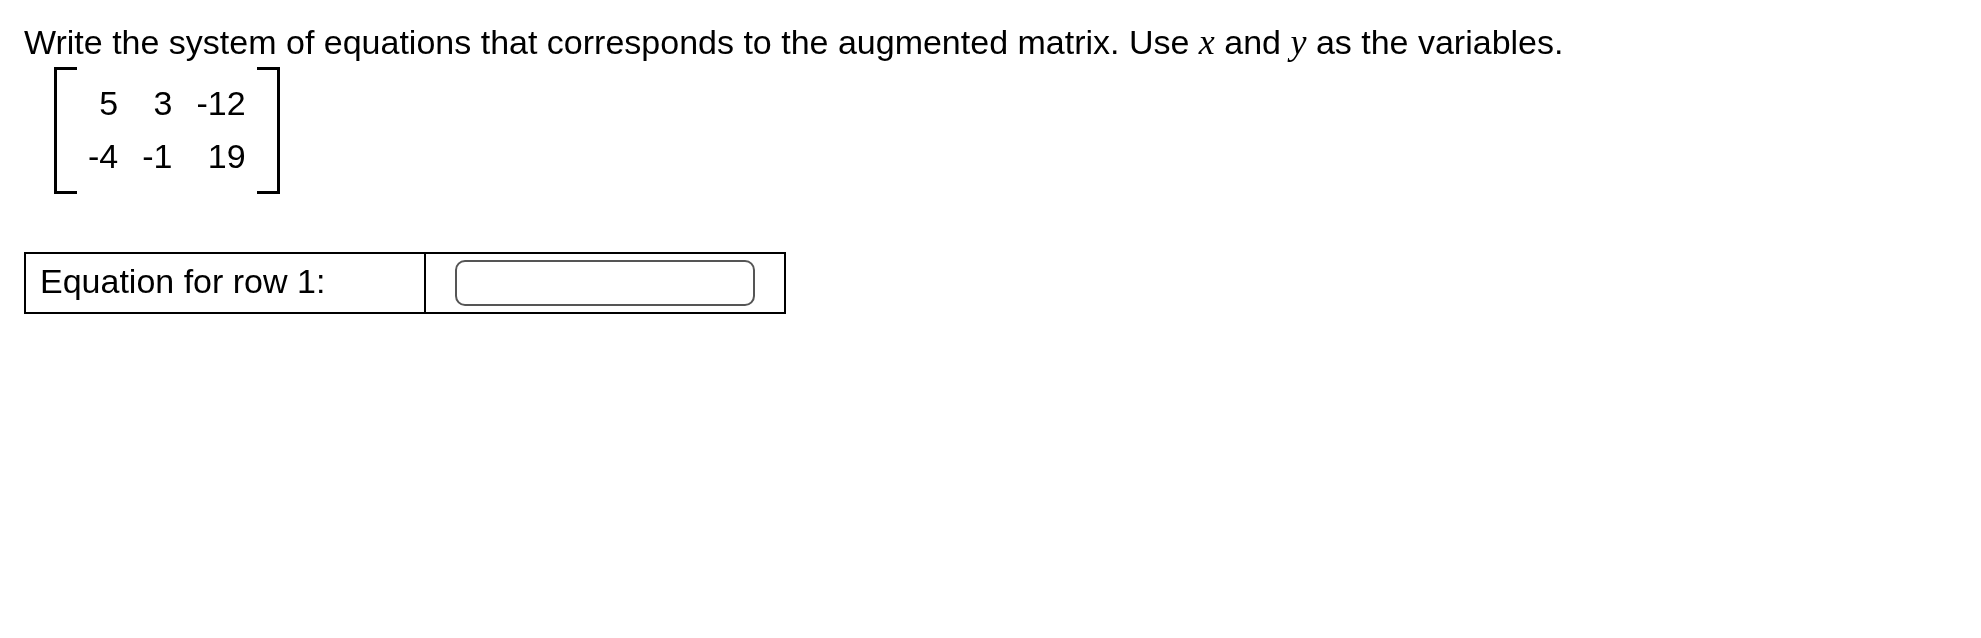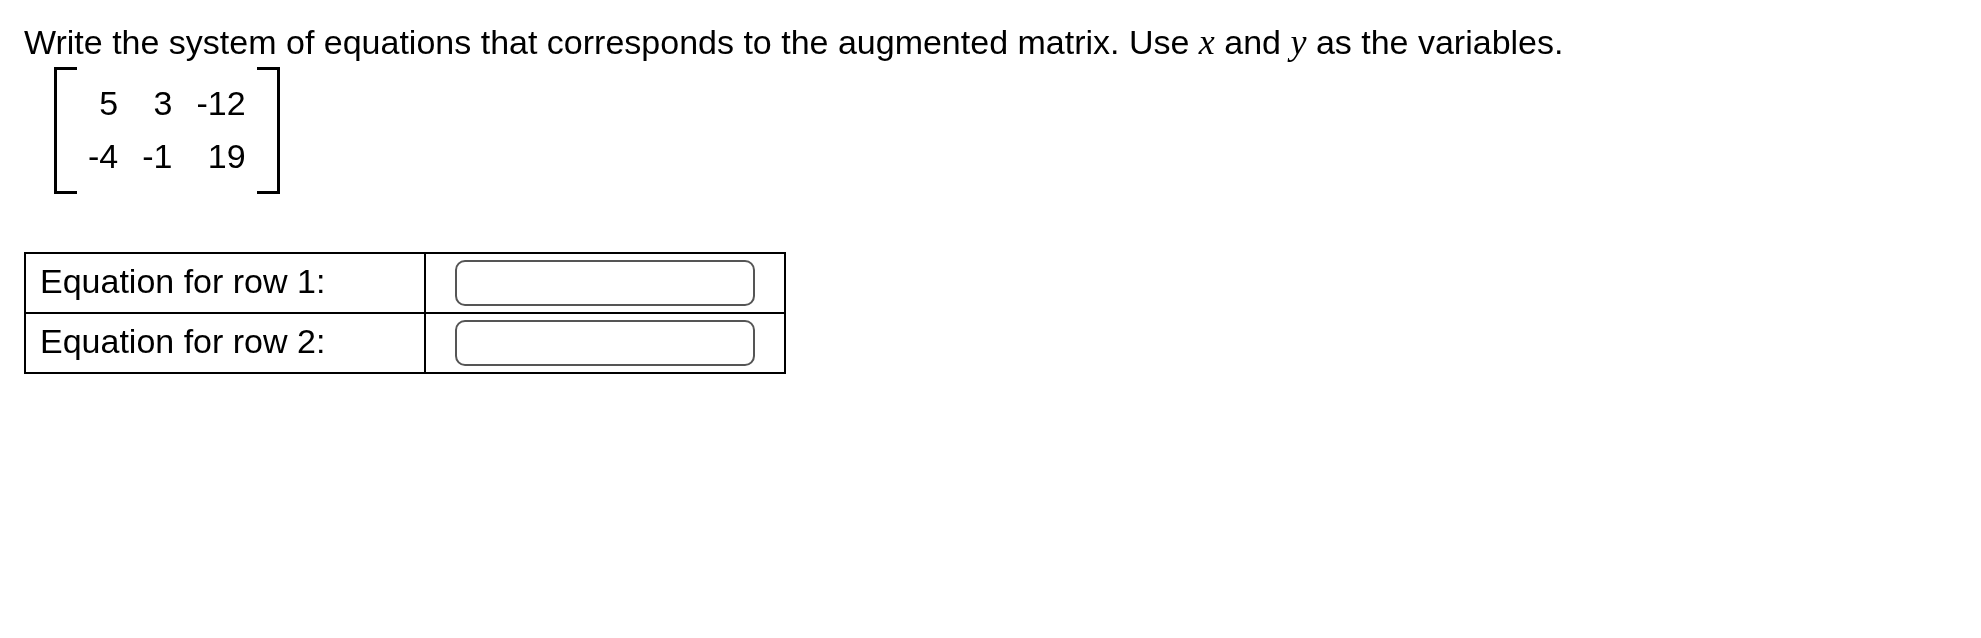--- a/index.html
+++ b/index.html
@@ -111,23 +111,17 @@
 
   <div>
     <table class="answer-table">
       <tbody>
           <tr>
         <td class="label">Equation for row 1:</td>
         <td class="input-cell">
           <input type="text" class="answer-input" value="" style="">
         </td>
       </tr>
-      <tr>
-        <td class="label">Equation for row 2:</td>
-        <td class="input-cell">
-          <input type="text" class="answer-input" value="" style="">
-        </td>
-      </tr>
     </tbody>
       </table>
   </div>
 
 </div>
 
 </body></html>

